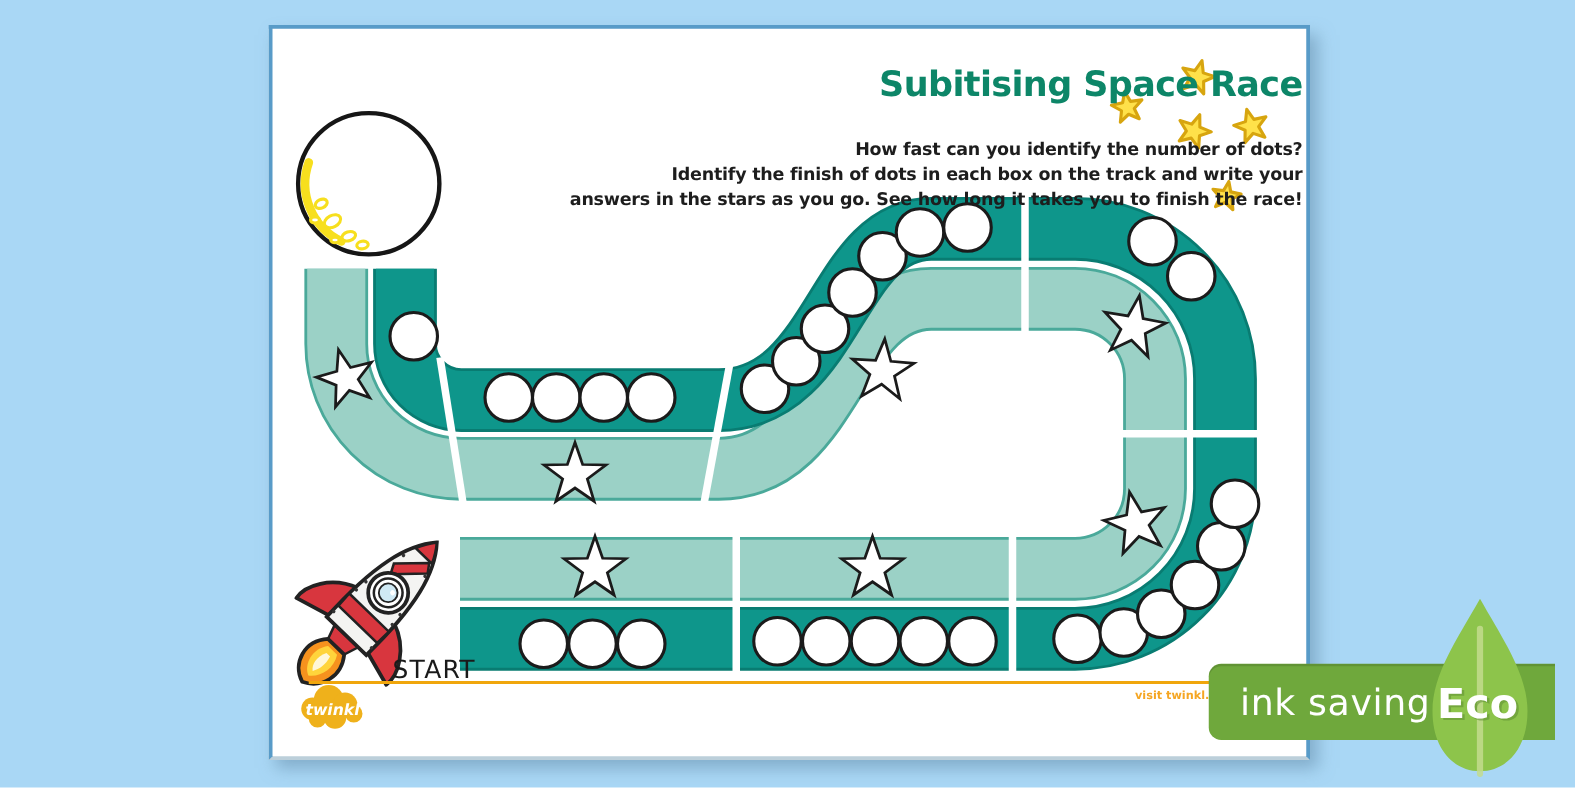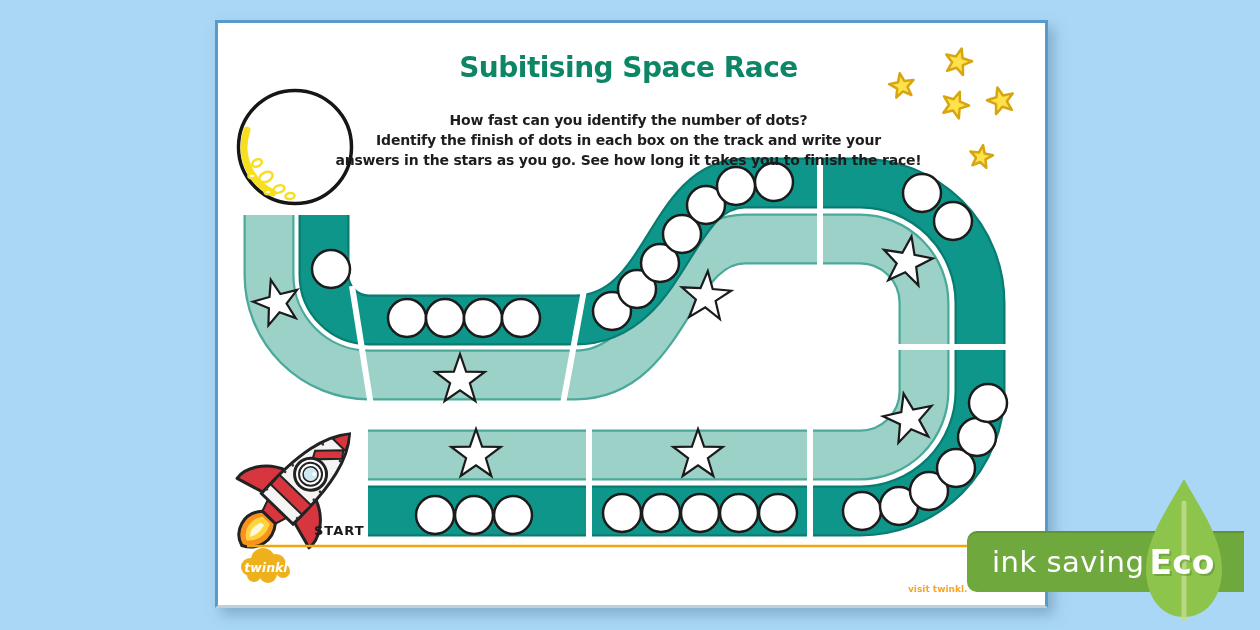--- a/index.html
+++ b/index.html
@@ -31,28 +31,28 @@
   .r-body{fill:#f4f4f2;stroke:#222;stroke-width:3;}
   .r-flame-o{fill:var(--flame-orange,#f6921e);stroke:#222;stroke-width:3;}
   .r-flame-y{fill:var(--flame-yellow,#ffd43b);}
   .r-flame-w{fill:#fff7d9;}
   .r-rivet{fill:#333;}
 
   .rule-line{stroke:var(--rule-orange,#f0a60c);stroke-width:2.5;}
   .cloud{fill:var(--twinkl-yellow,#efb11b);}
   .cloud-text{fill:#fff;font-size:12.5px;font-weight:bold;font-style:italic;}
 
-  .overlay{position:absolute;left:215px;width:827px;text-align:center;color:var(--text-dark,#1d1d1d);}
+  .overlay{position:absolute;left:215px;width:827px;text-align:right;color:var(--text-dark,#1d1d1d);}
   .title{top:51px;font-size:28px;font-weight:bold;letter-spacing:-.5px;color:var(--title-green,#0d8668);}
   .sub{font-size:14px;font-weight:bold;letter-spacing:-.2px;margin-top:24px;}
   .sub1{top:88px;}
   .sub2{top:108px;}
   .sub3{top:128px;}
-  .start-label{position:absolute;left:314px;top:523px;font-size:13px;font-weight:bold;letter-spacing:1px;color:#1a1a1a;}
-  .visit{position:absolute;left:908px;top:584px;font-size:9px;font-weight:bold;color:var(--visit-orange,#f5a623);}
+  .start-label{position:absolute;left:314px;top:523px;font-size:20px;font-weight:normal;letter-spacing:1px;color:#1a1a1a;}
+  .visit{position:absolute;left:908px;top:552px;font-size:9px;font-weight:bold;color:var(--visit-orange,#f5a623);}
 
   .eco-badge{position:absolute;left:967px;top:531px;width:277px;height:61px;background:var(--badge-green,#6fa83c);
              border-radius:10px 0 0 10px;box-shadow:inset 0 2px 0 rgba(0,0,0,.12);}
   .eco-badge .ink{position:absolute;left:25px;top:50%;transform:translateY(-50%);color:#fff;font-size:29px;letter-spacing:.5px;}
   .leaf-svg{position:absolute;left:1136px;top:477px;width:96px;height:146px;}
   .leaf-body{fill:var(--leaf-green,#8dc44b);}
   .leaf-stem{stroke:#c3dc8f;stroke-width:5;stroke-linecap:round;opacity:.85;}
   .eco-text{fill:#fff;font-size:33px;font-weight:bold;}
   .eco-text-shadow{fill:#5e8f33;font-size:33px;font-weight:bold;opacity:.55;}
 </style>

